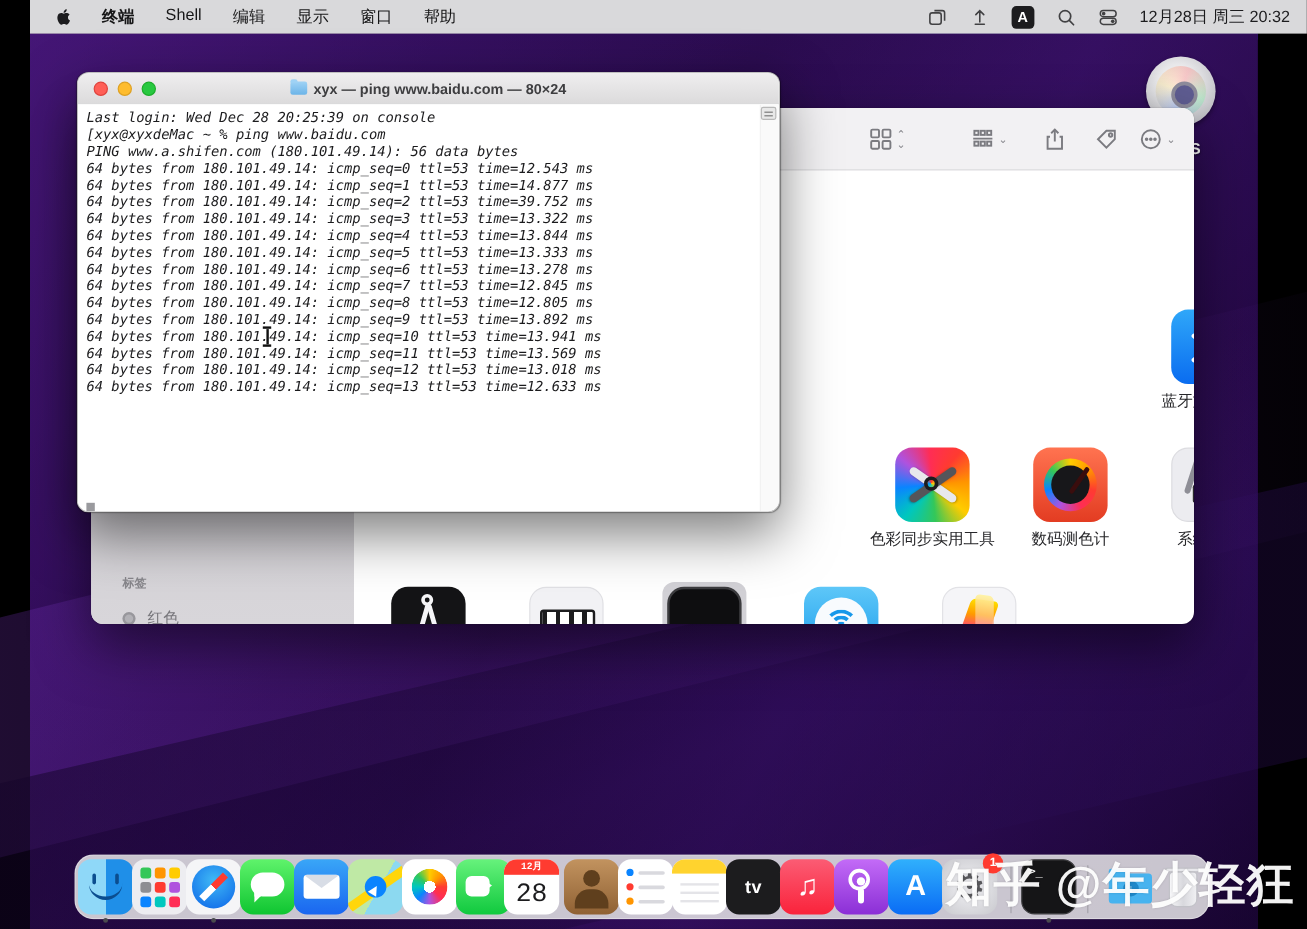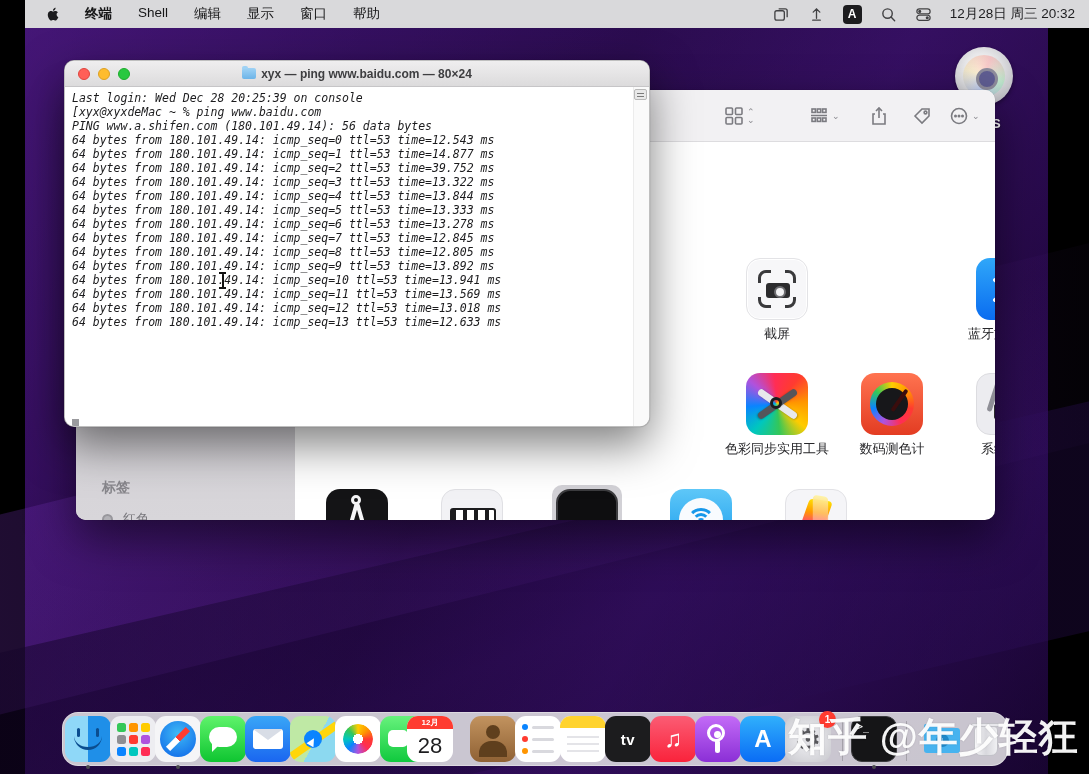--- a/index.html
+++ b/index.html
@@ -58,21 +58,21 @@
   
   #finder { left:76px; top:90px; width:919px; height:430px; background:#fff; z-index:10; overflow:hidden; }
   #finder-toolbar { position:absolute; left:0; top:0; right:0; height:52px; background:#f2f1f3;
     border-bottom:1px solid #dddcdf; display:flex; align-items:center; }
   .tb-group { position:absolute; top:0; height:52px; display:flex; align-items:center; gap:3px; color:#7b7b80; }
   .tb-svg { width:20px; height:20px; stroke:#7b7b80; fill:none; stroke-width:1.6; }
   .chev { font-size:9px; color:#8a8a8f; line-height:8px; }
   #finder-sidebar { position:absolute; left:0; top:52px; bottom:0; width:219px;
     background:linear-gradient(180deg,#bdbac0 0%,#cfccd2 40%,#d8d6da 100%); }
   #sidebar-tags { position:absolute; left:26px; top:337px; }
-  #sidebar-tags .sec { font-size:14px; color:#87868b; font-weight:600; margin-bottom:8px; }
+  #sidebar-tags .sec { font-size:10px; color:#87868b; font-weight:600; margin-bottom:8px; }
   .tag-row { display:flex; align-items:center; gap:10px; height:28px; font-size:13px; color:#77767b; }
   .tag-dot { width:11px; height:11px; border-radius:50%; border:2px solid #98979c; background:#b2b1b6; }
 
   
   .fapp { position:absolute; width:110px; text-align:center; }
   .fapp .ic { width:62px; height:62px; margin:0 auto; border-radius:14px; position:relative; }
   .fapp .lbl { margin-top:5px; font-size:13px; color:#27272a; }
   .fapp.selected .ic-wrap { background:#d2d1d6; border-radius:10px; padding:4px; margin:-4px auto 0; width:70px; }
 
   
@@ -323,29 +323,20 @@
       <div class="sec">标签</div>
       <div id="tag-list">
           <div class="tag-row">
             <div class="tag-dot"></div>
             <span>红色</span>
           </div>
         </div>
     </div>
   </div>
 
-  <div class="fapp" style="left:646px; top:168px;">
-    <div class="ic fi-screenshot">
-      <div class="corners"></div>
-        <div class="gapH"></div>
-        <div class="gapV"></div>
-        <div class="cam"></div>
-    </div>
-    <div class="lbl">截屏</div>
-  </div>
   <div class="fapp" style="left:876px; top:168px;">
     <div class="ic fi-bt">
       <svg viewBox="0 0 62 62">
           <path d="M31 10 L31 52 L43 42 L19 22 M19 42 L43 22 L31 10" fill="none" stroke="#fff" stroke-width="4" stroke-linejoin="round" stroke-linecap="round"></path>
         </svg>
     </div>
     <div class="lbl">蓝牙文件交换</div>
   </div>
   <div class="fapp" style="left:646px; top:283px;">
     <div class="ic fi-colorsync">
@@ -530,21 +521,21 @@
   <div class="ditem" style="left:272px;">
     <div class="dicon dk-photos">
         <div class="flower"></div>
       </div>
   </div>
   <div class="ditem" style="left:317px;">
     <div class="dicon dk-facetime">
         <div class="cam"></div>
       </div>
   </div>
-  <div class="ditem" style="left:344px;">
+  <div class="ditem" style="left:357px;font-family:Liberation Mono, monospace;">
     <div class="dicon dk-calendar">
       <div class="cal-top">12月</div>
       <div class="cal-day">28</div>
     </div>
   </div>
   <div class="ditem" style="left:407px;">
     <div class="dicon dk-contacts">
         <div class="head"></div>
         <div class="body"></div>
       </div>

